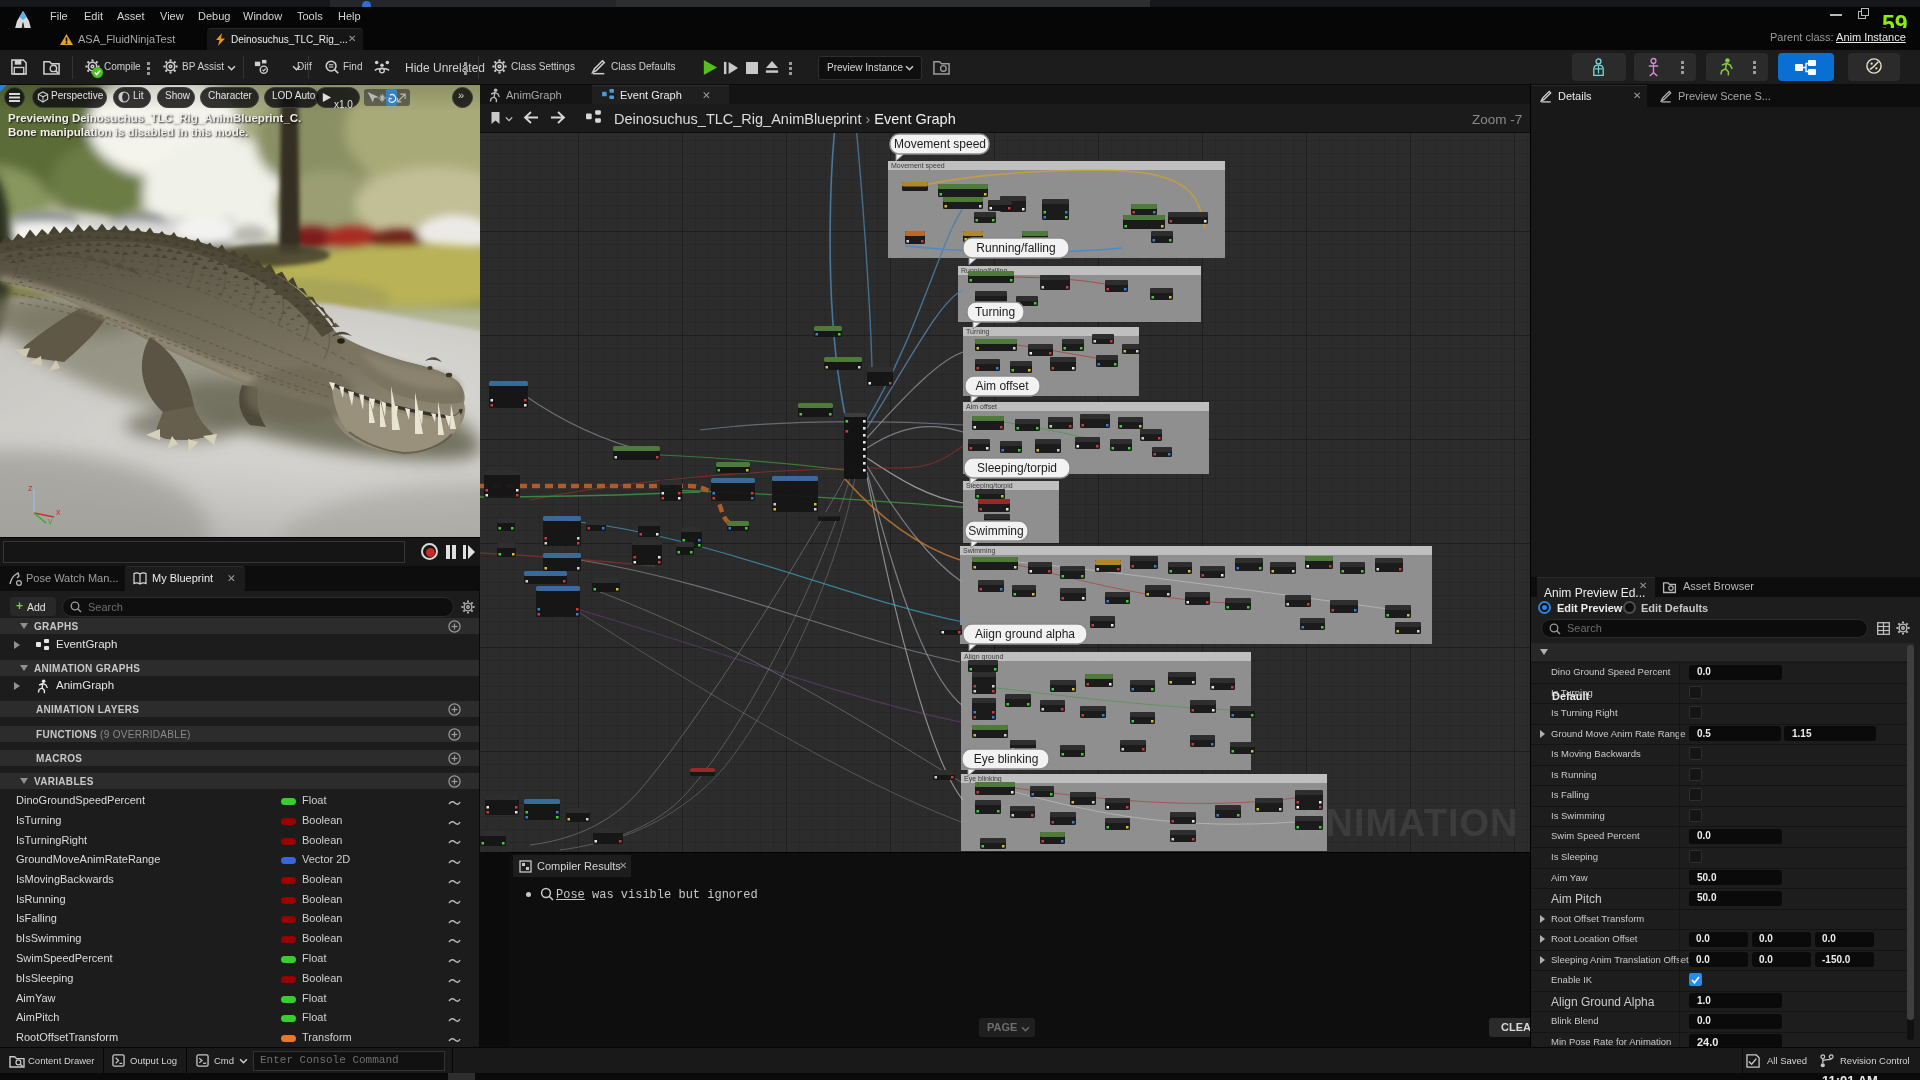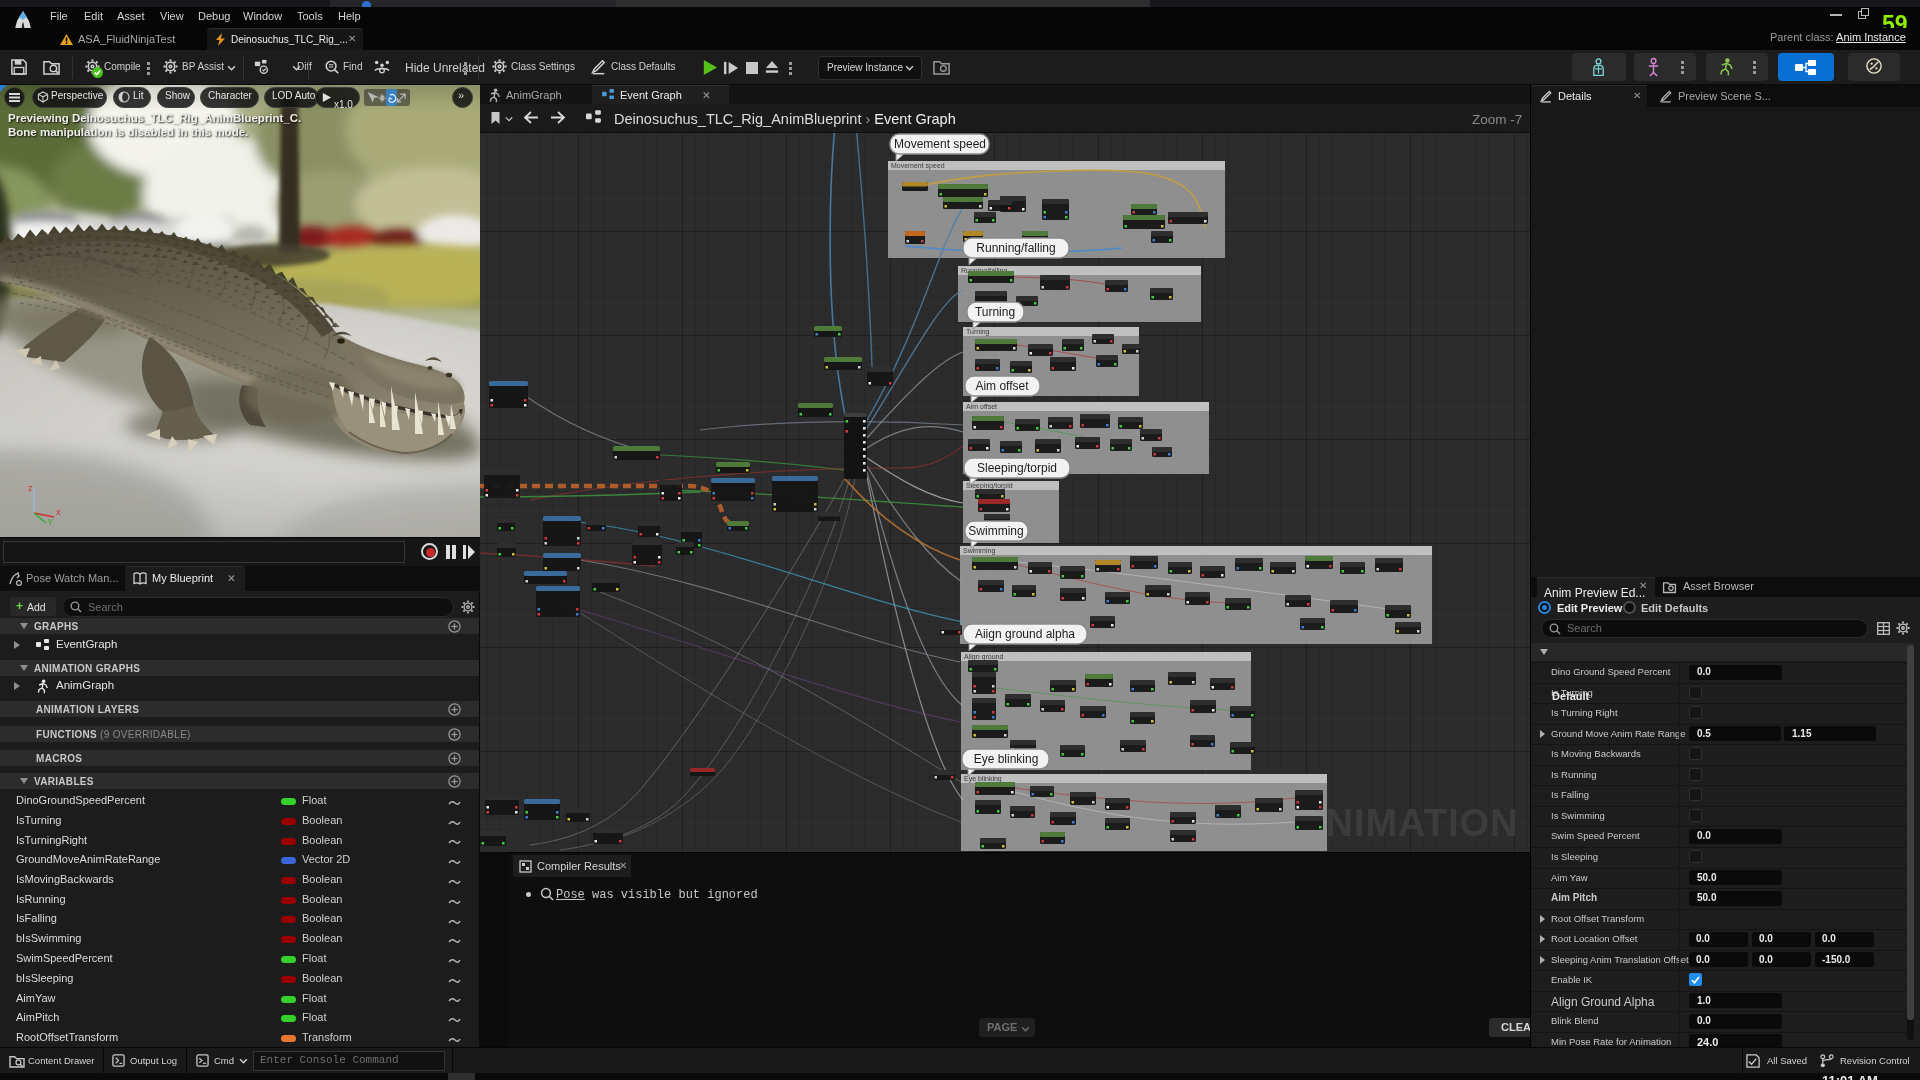--- a/index.html
+++ b/index.html
@@ -1683,21 +1683,21 @@
 <div class="abs" style="left:158px;top:251.9px;width:93px;height:15px;background:#0a0a0a;border-radius:3px;"></div>
 <div class="abs txt" style="left:166px;top:253.4px;font-size:10px;font-weight:bold;color:#ececec;">0.0</div>
 <div class="abs" style="left:0;top:270.0px;width:383px;height:1px;background:#141414;"></div>
 <div class="abs txt" style="left:20px;top:274.0px;font-size:9.5px;color:#cacaca;">Is Sleeping</div>
 <div class="abs" style="left:158px;top:273.0px;width:13px;height:13px;background:#151515;border:1px solid #2e2e2e;border-radius:2px;"></div>
 <div class="abs" style="left:0;top:290.5px;width:383px;height:1px;background:#141414;"></div>
 <div class="abs txt" style="left:20px;top:294.5px;font-size:9.5px;color:#cacaca;">Aim Yaw</div>
 <div class="abs" style="left:158px;top:293.0px;width:93px;height:15px;background:#0a0a0a;border-radius:3px;"></div>
 <div class="abs txt" style="left:166px;top:294.5px;font-size:10px;font-weight:bold;color:#ececec;">50.0</div>
 <div class="abs" style="left:0;top:311.1px;width:383px;height:1px;background:#141414;"></div>
-<div class="abs txt" style="left:20px;top:315.1px;font-size:10px;color:#cacaca;font-weight:bold;">Aim Pitch</div>
+<div class="abs txt" style="left:20px;top:315.1px;font-size:12px;color:#cacaca;">Aim Pitch</div>
 <div class="abs" style="left:158px;top:313.6px;width:93px;height:15px;background:#0a0a0a;border-radius:3px;"></div>
 <div class="abs txt" style="left:166px;top:315.1px;font-size:10px;font-weight:bold;color:#ececec;">50.0</div>
 <div class="abs" style="left:0;top:331.6px;width:383px;height:1px;background:#141414;"></div>
 <div class="abs" style="left:9px;top:337.6px;width:0;height:0;border-top:4px solid transparent;border-bottom:4px solid transparent;border-left:5.5px solid #b0b0b0;"></div>
 <div class="abs txt" style="left:20px;top:335.6px;font-size:9.5px;color:#cacaca;">Root Offset Transform</div>
 <div class="abs" style="left:0;top:352.2px;width:383px;height:1px;background:#141414;"></div>
 <div class="abs" style="left:9px;top:358.2px;width:0;height:0;border-top:4px solid transparent;border-bottom:4px solid transparent;border-left:5.5px solid #b0b0b0;"></div>
 <div class="abs txt" style="left:20px;top:356.2px;font-size:9.5px;color:#cacaca;">Root Location Offset</div>
 <div class="abs" style="left:158px;top:354.7px;width:59px;height:15px;background:#0a0a0a;border-radius:3px;"></div>
 <div class="abs txt" style="left:165px;top:356.2px;font-size:10px;font-weight:bold;color:#ececec;">0.0</div>

